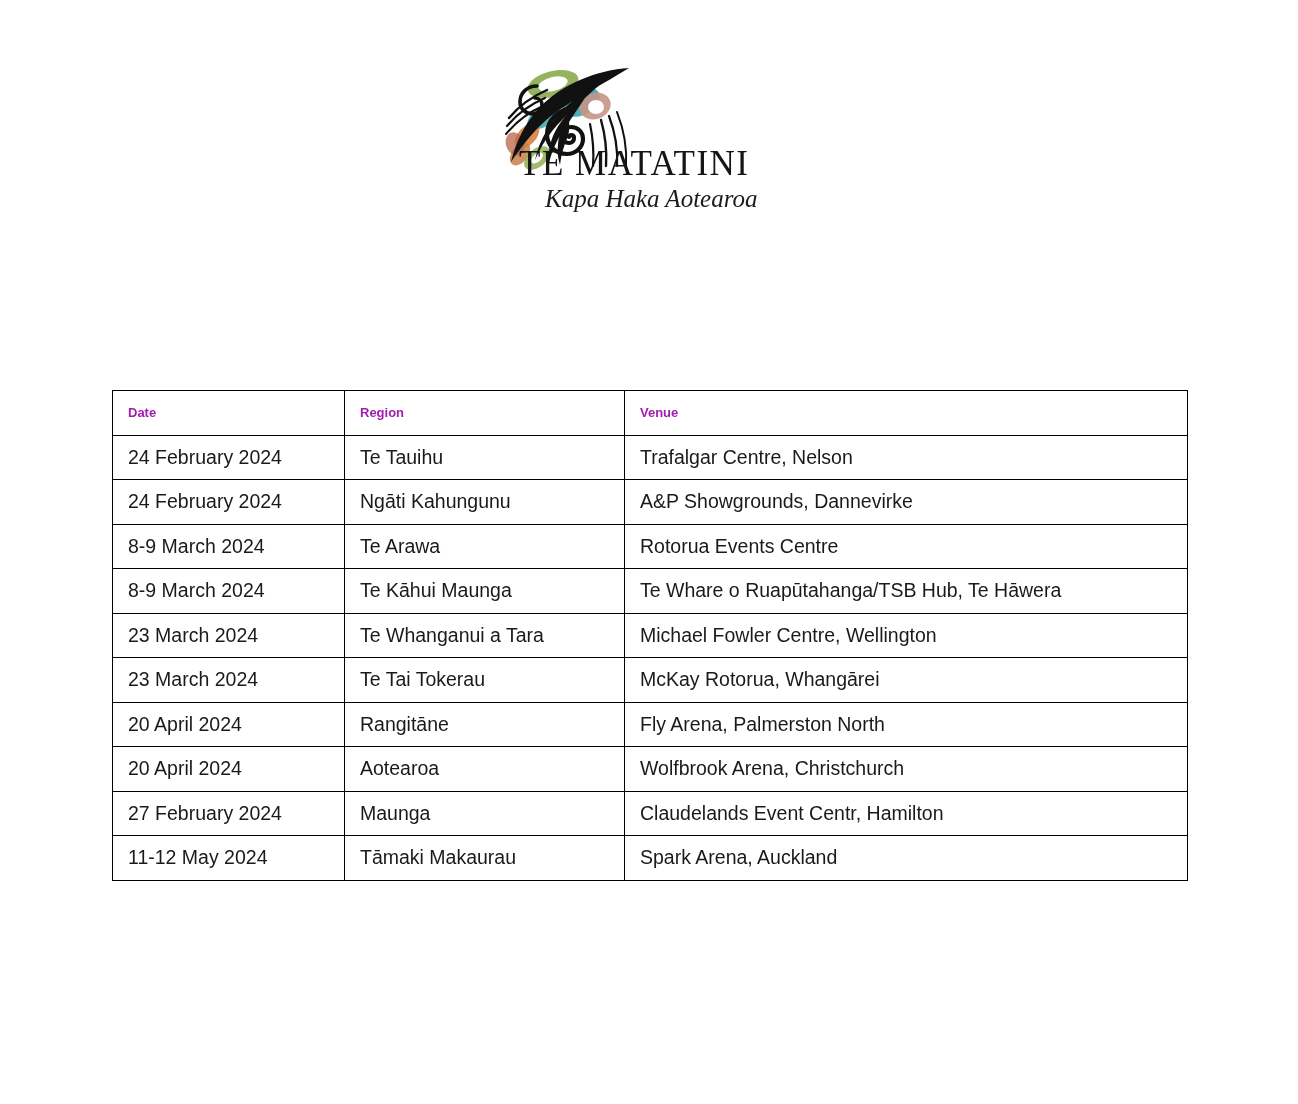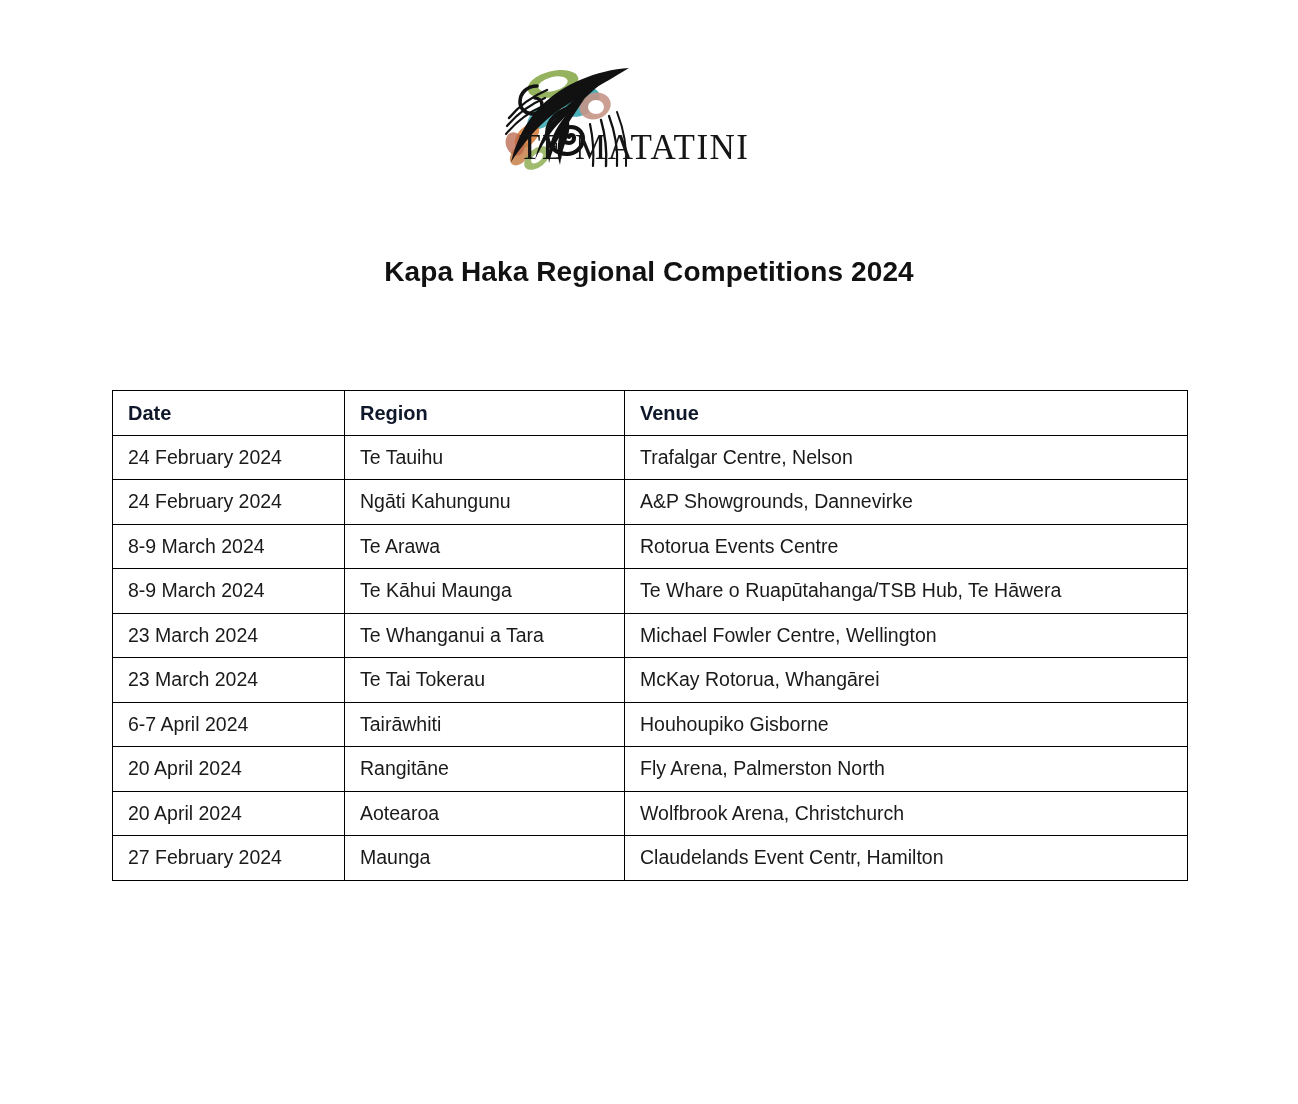--- a/index.html
+++ b/index.html
@@ -41,21 +41,21 @@
   .logo-mark {
     position: absolute;
     left: 0px;
     top: 0px;
     width: 150px;
     height: 118px;
   }
   .logo-wordmark {
     position: absolute;
     left: 30px;
-    top: 68px;
+    top: 84px;
     width: 290px;
     text-align: left;
   }
   .logo-title {
     font-family: "Liberation Serif", serif;
     font-size: 35px;
     letter-spacing: 1.5px;
     line-height: 1.0;
     color: #151515;
     white-space: nowrap;
@@ -109,22 +109,22 @@
     vertical-align: middle;
     font-size: 19.5px;
     line-height: 1.2;
     text-align: left;
     color: #1a1a1a;
     white-space: nowrap;
     overflow: hidden;
   }
   table.sched th {
     font-weight: bold;
-    font-size: 20px;
-    color: #0f172a;
+    font-size: 13px;
+    color: #a21caf;
   }
 </style>
 </head>
 <body>
 
 <div class="page">
 
   <div class="logo-block">
     <div class="logo-inner">
       <div class="logo-mark">
@@ -159,25 +159,25 @@
 
             <path d="M112 58 C116 72 118 88 117 104" fill="none" stroke="#111111" stroke-width="2.4" stroke-linecap="round"></path>
             <path d="M120 54 C126 70 129 88 128 104" fill="none" stroke="#111111" stroke-width="2.2" stroke-linecap="round"></path>
             <path d="M128 50 C135 68 138 88 137 104" fill="none" stroke="#111111" stroke-width="2" stroke-linecap="round"></path>
             <path d="M101 62 C104 76 105 90 104 104" fill="none" stroke="#111111" stroke-width="2.2" stroke-linecap="round"></path>
           </g>
         </svg>
       </div>
       <div class="logo-wordmark">
         <div class="logo-title">TE MATATINI</div>
+        <div class="logo-sub">Kapa Haka Aotearoa</div>
       </div>
     </div>
   </div>
 
-  <div class="doc-heading">Kapa Haka Regional Competitions 2024</div>
 
   <div class="sched-wrap">
     <table class="sched">
       <colgroup>
         <col class="c-date">
         <col class="c-region">
         <col class="c-venue">
       </colgroup>
       <thead>
         <tr>
@@ -211,36 +211,36 @@
           <td>23 March 2024</td>
           <td>Te Whanganui a Tara</td>
           <td>Michael Fowler Centre, Wellington</td>
         </tr>
         <tr>
           <td>23 March 2024</td>
           <td>Te Tai Tokerau</td>
           <td>McKay Rotorua, Whangārei</td>
         </tr>
         <tr>
-          <td>6-7 April 2024</td>
-          <td>Tairāwhiti</td>
-          <td>Houhoupiko Gisborne</td>
-        </tr>
-        <tr>
           <td>20 April 2024</td>
           <td>Rangitāne</td>
           <td>Fly Arena, Palmerston North</td>
         </tr>
         <tr>
           <td>20 April 2024</td>
           <td>Aotearoa</td>
           <td>Wolfbrook Arena, Christchurch</td>
         </tr>
         <tr>
           <td>27 February 2024</td>
           <td>Maunga</td>
           <td>Claudelands Event Centr, Hamilton</td>
         </tr>
+        <tr>
+          <td>11-12 May 2024</td>
+          <td>Tāmaki Makaurau</td>
+          <td>Spark Arena, Auckland</td>
+        </tr>
       </tbody>
     </table>
   </div>
 
 </div>
 
 </body></html>

